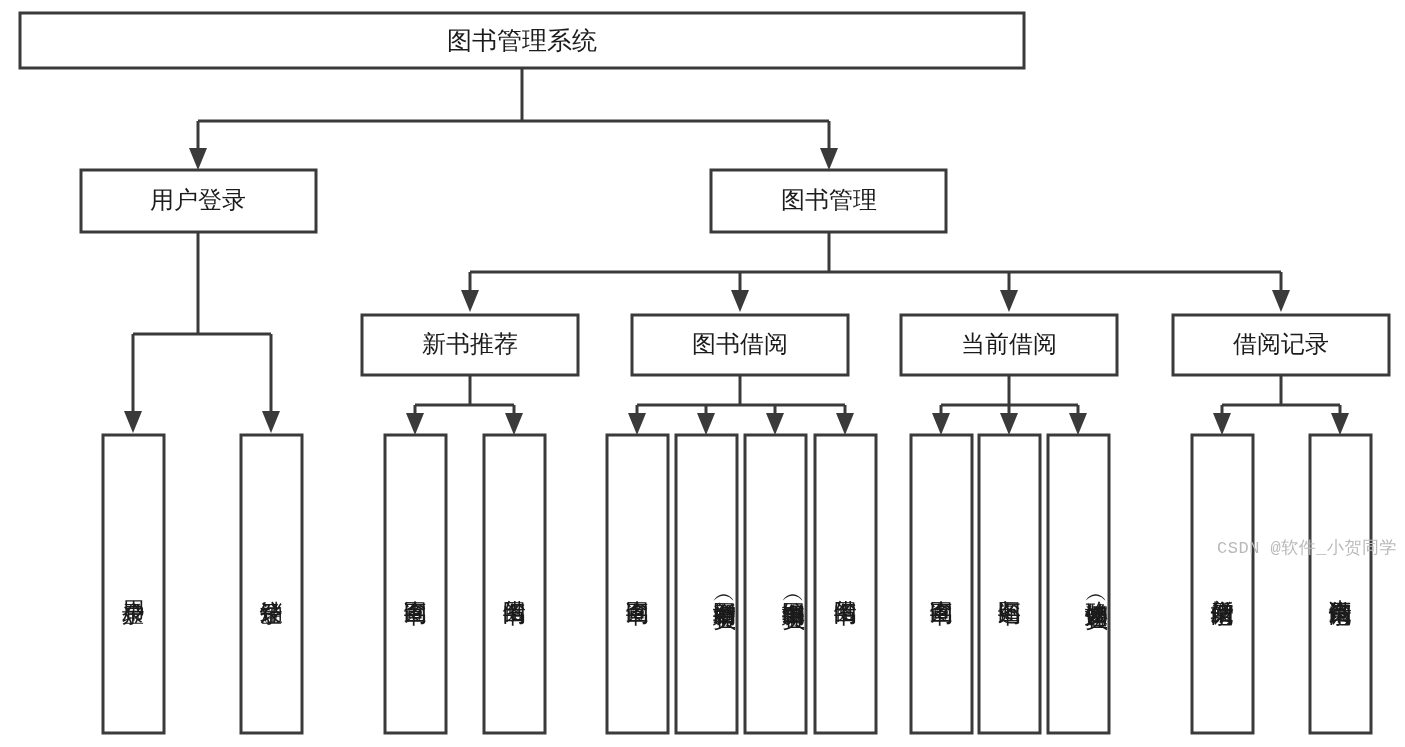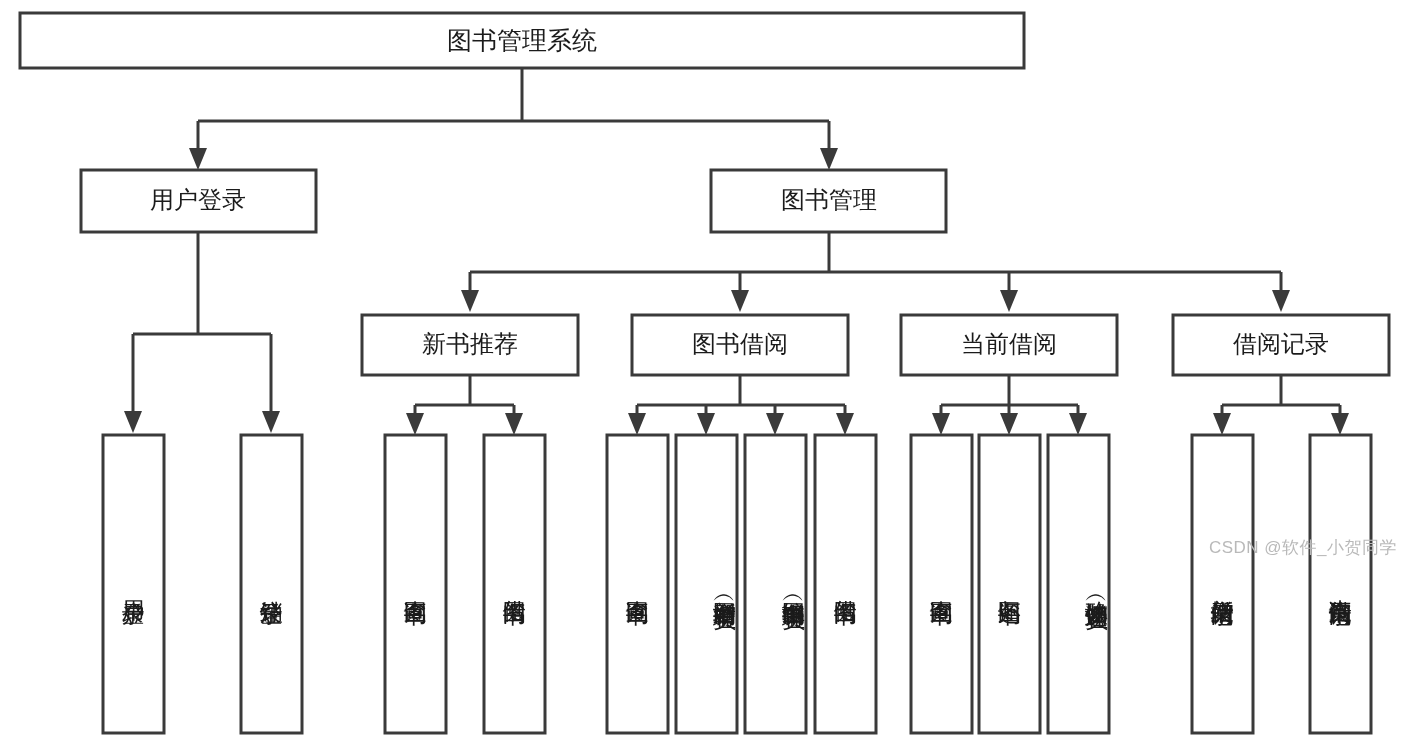--- a/index.html
+++ b/index.html
@@ -69,21 +69,21 @@
     align-items: center;
     justify-content: center;
     white-space: nowrap;
     pointer-events: none;
     user-select: none;
   }
   .watermark {
     position: absolute;
     right: 8px;
     bottom: 6px;
-    font-family: Liberation Sans, sans-serif;
+    font-family: Liberation Mono, monospace;
     font-size: 17px;
     color: #b9b9b9;
     letter-spacing: 0.5px;
     white-space: nowrap;
   }
 </style>
 </head>
 <body>
 
 <div id="diagram-root">

